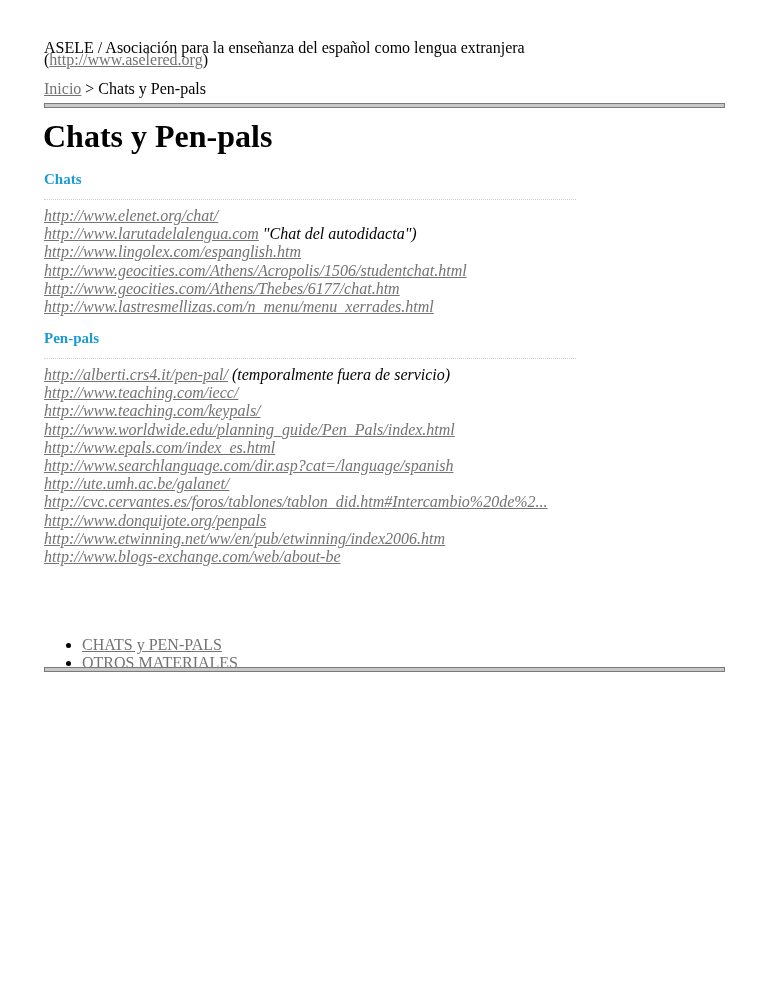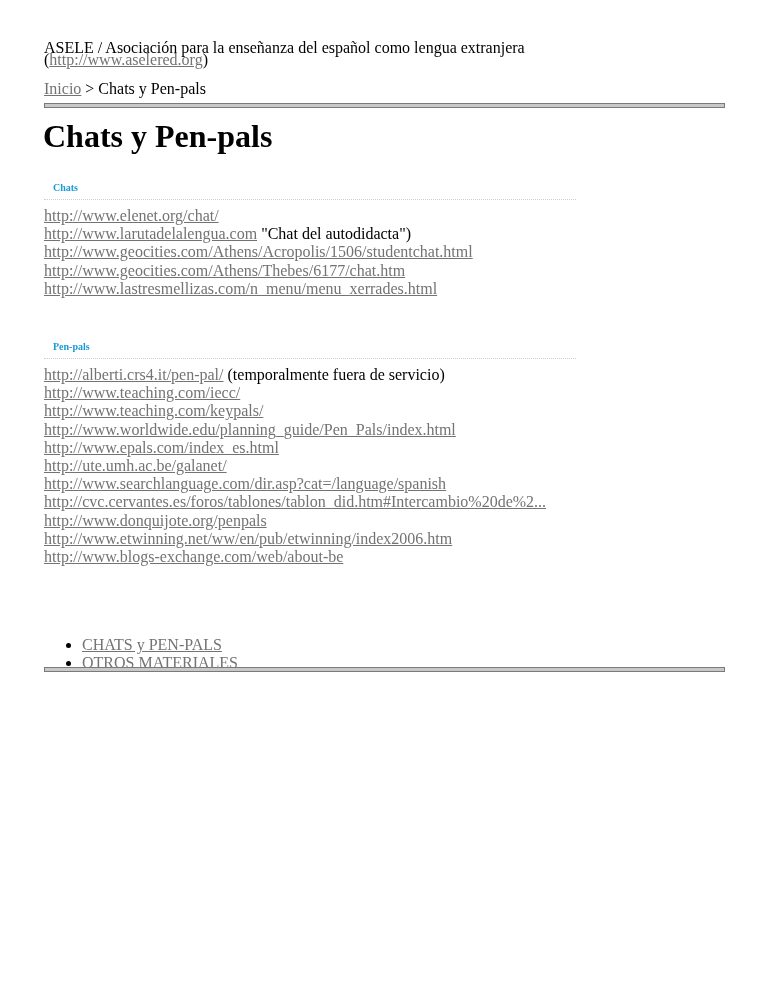--- a/index.html
+++ b/index.html
@@ -16,33 +16,33 @@
     position: absolute; left: 44px; width: 679px; height: 3px;
     border: 1px solid #7a7a7a; background: #c8c8c8; box-sizing: content-box;
   }
   .hr.top { top: 103px; }
   .hr.bottom { top: 667px; }
   .page-title {
     position: absolute; left: 43px; top: 114px; margin: 0;
     font-size: 32px; font-weight: bold; line-height: 44px; white-space: nowrap;
   }
   .section-title {
-    position: absolute; left: 44px; margin: 9px;
-    font-size: 10px; font-weight: bold; color: #1a9ad6; line-height: 14px;
+    position: absolute; left: 44px; margin: 0;
+    font-size: 15px; font-weight: bold; color: #1a9ad6; line-height: 14px;
   }
   .section-title.chats { top: 172px; }
   .section-title.penpals { top: 331px; }
   .dotted {
     position: absolute; left: 44px; width: 532px; height: 0;
     border-top: 1px dotted #cfcfcf;
   }
   .dotted.chats { top: 199px; }
   .dotted.penpals { top: 358px; }
   .links { position: absolute; left: 44px; margin: 0; padding: 0; list-style: none; }
-  .links li { line-height: 18.2px; white-space: nowrap; }
+  .links li { line-height: 18.2px; white-space: nowrap; font-style: italic; }
   .links.chats { top: 207px; }
   .links.penpals { top: 366px; }
   .nav {
     position: absolute; left: 44px; top: 636px; margin: 0; padding: 0 0 0 38px;
     list-style: disc;
   }
   .nav li { line-height: 18px; }
   .note { color: #000; }
 </style>
 </head>
@@ -55,35 +55,36 @@
 
 <div class="hr top"></div>
 
 <h1 class="page-title">Chats y Pen-pals</h1>
 
 <h3 class="section-title chats">Chats</h3>
 <div class="dotted chats"></div>
 <ul class="links chats">
   <li><a href="#">http://www.elenet.org/chat/</a></li>
   <li><a href="#">http://www.larutadelalengua.com</a><span class="note"> "Chat del autodidacta")</span></li>
+  <li><a href="#">http://www.lingolex.com/espanglish.htm</a></li>
   <li><a href="#">http://www.geocities.com/Athens/Acropolis/1506/studentchat.html</a></li>
   <li><a href="#">http://www.geocities.com/Athens/Thebes/6177/chat.htm</a></li>
   <li><a href="#">http://www.lastresmellizas.com/n_menu/menu_xerrades.html</a></li>
 </ul>
 
 <h3 class="section-title penpals">Pen-pals</h3>
 <div class="dotted penpals"></div>
 <ul class="links penpals">
   <li><a href="#">http://alberti.crs4.it/pen-pal/</a><span class="note"> (temporalmente fuera de servicio)</span></li>
   <li><a href="#">http://www.teaching.com/iecc/</a></li>
   <li><a href="#">http://www.teaching.com/keypals/</a></li>
   <li><a href="#">http://www.worldwide.edu/planning_guide/Pen_Pals/index.html</a></li>
   <li><a href="#">http://www.epals.com/index_es.html</a></li>
+  <li><a href="#">http://www.searchlanguage.com/dir.asp?cat=/language/spanish</a></li>
   <li><a href="#">http://ute.umh.ac.be/galanet/</a></li>
-  <li><a href="#">http://www.searchlanguage.com/dir.asp?cat=/language/spanish</a></li>
   <li><a href="#">http://cvc.cervantes.es/foros/tablones/tablon_did.htm#Intercambio%20de%2...</a></li>
   <li><a href="#">http://www.donquijote.org/penpals</a></li>
   <li><a href="#">http://www.etwinning.net/ww/en/pub/etwinning/index2006.htm</a></li>
   <li><a href="#">http://www.blogs-exchange.com/web/about-be</a></li>
 </ul>
 
 <ul class="nav">
   <li><a href="#">CHATS y PEN-PALS</a></li>
   <li><a href="#">OTROS MATERIALES</a></li>
 </ul>

